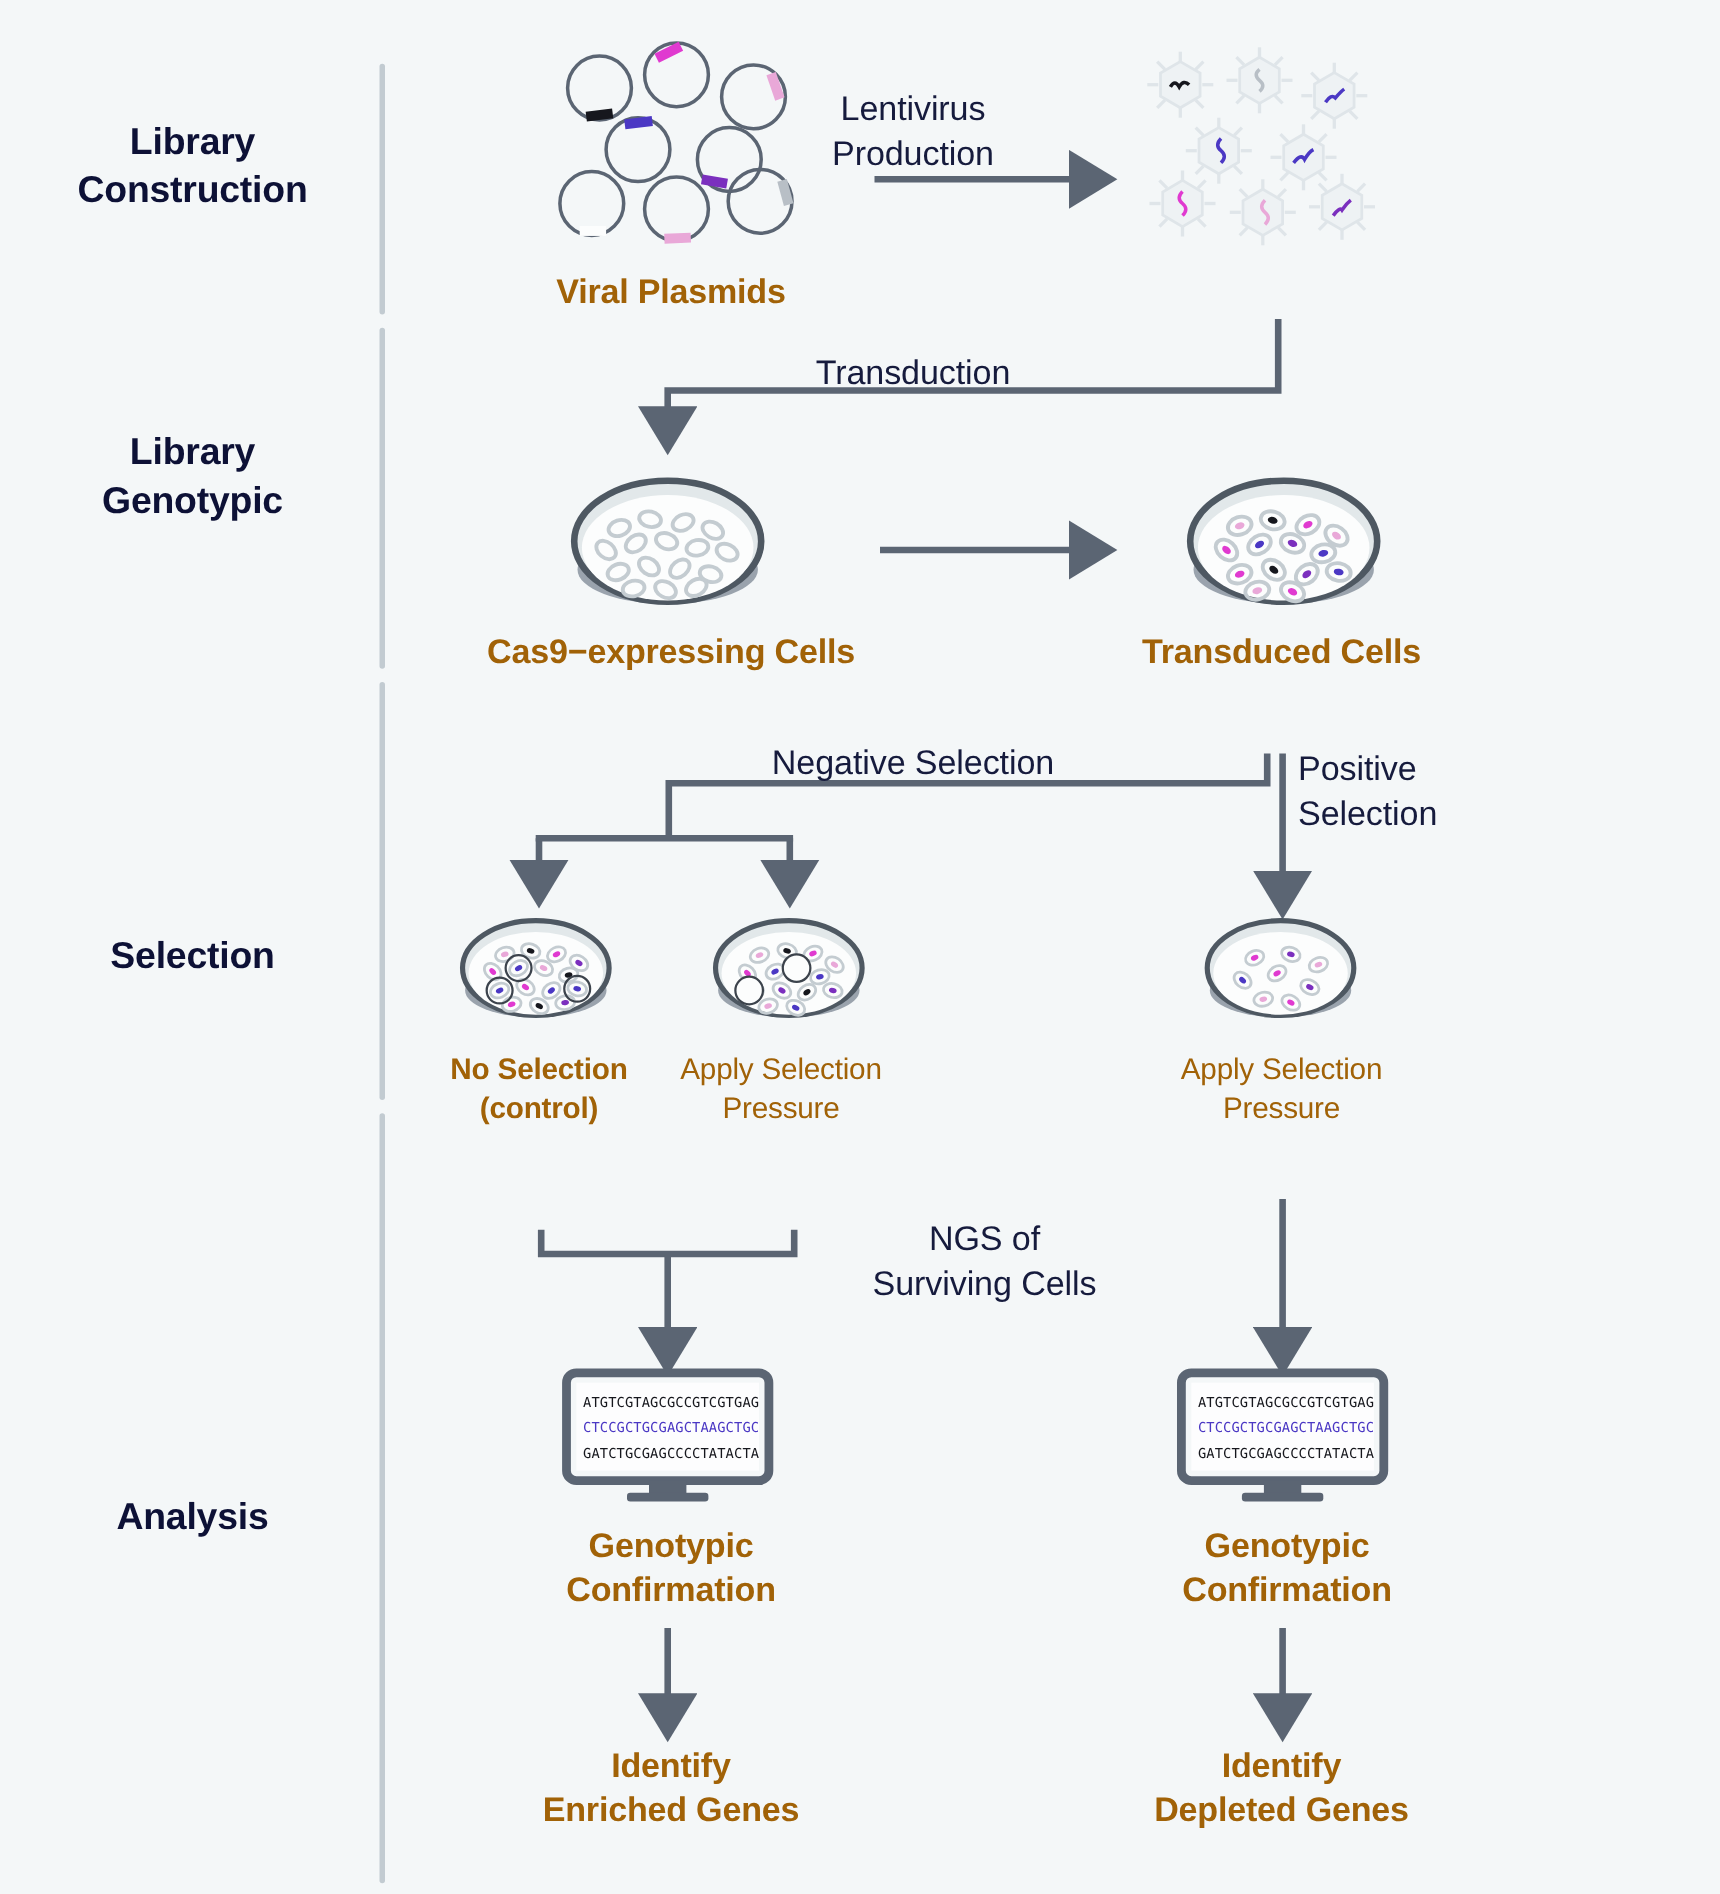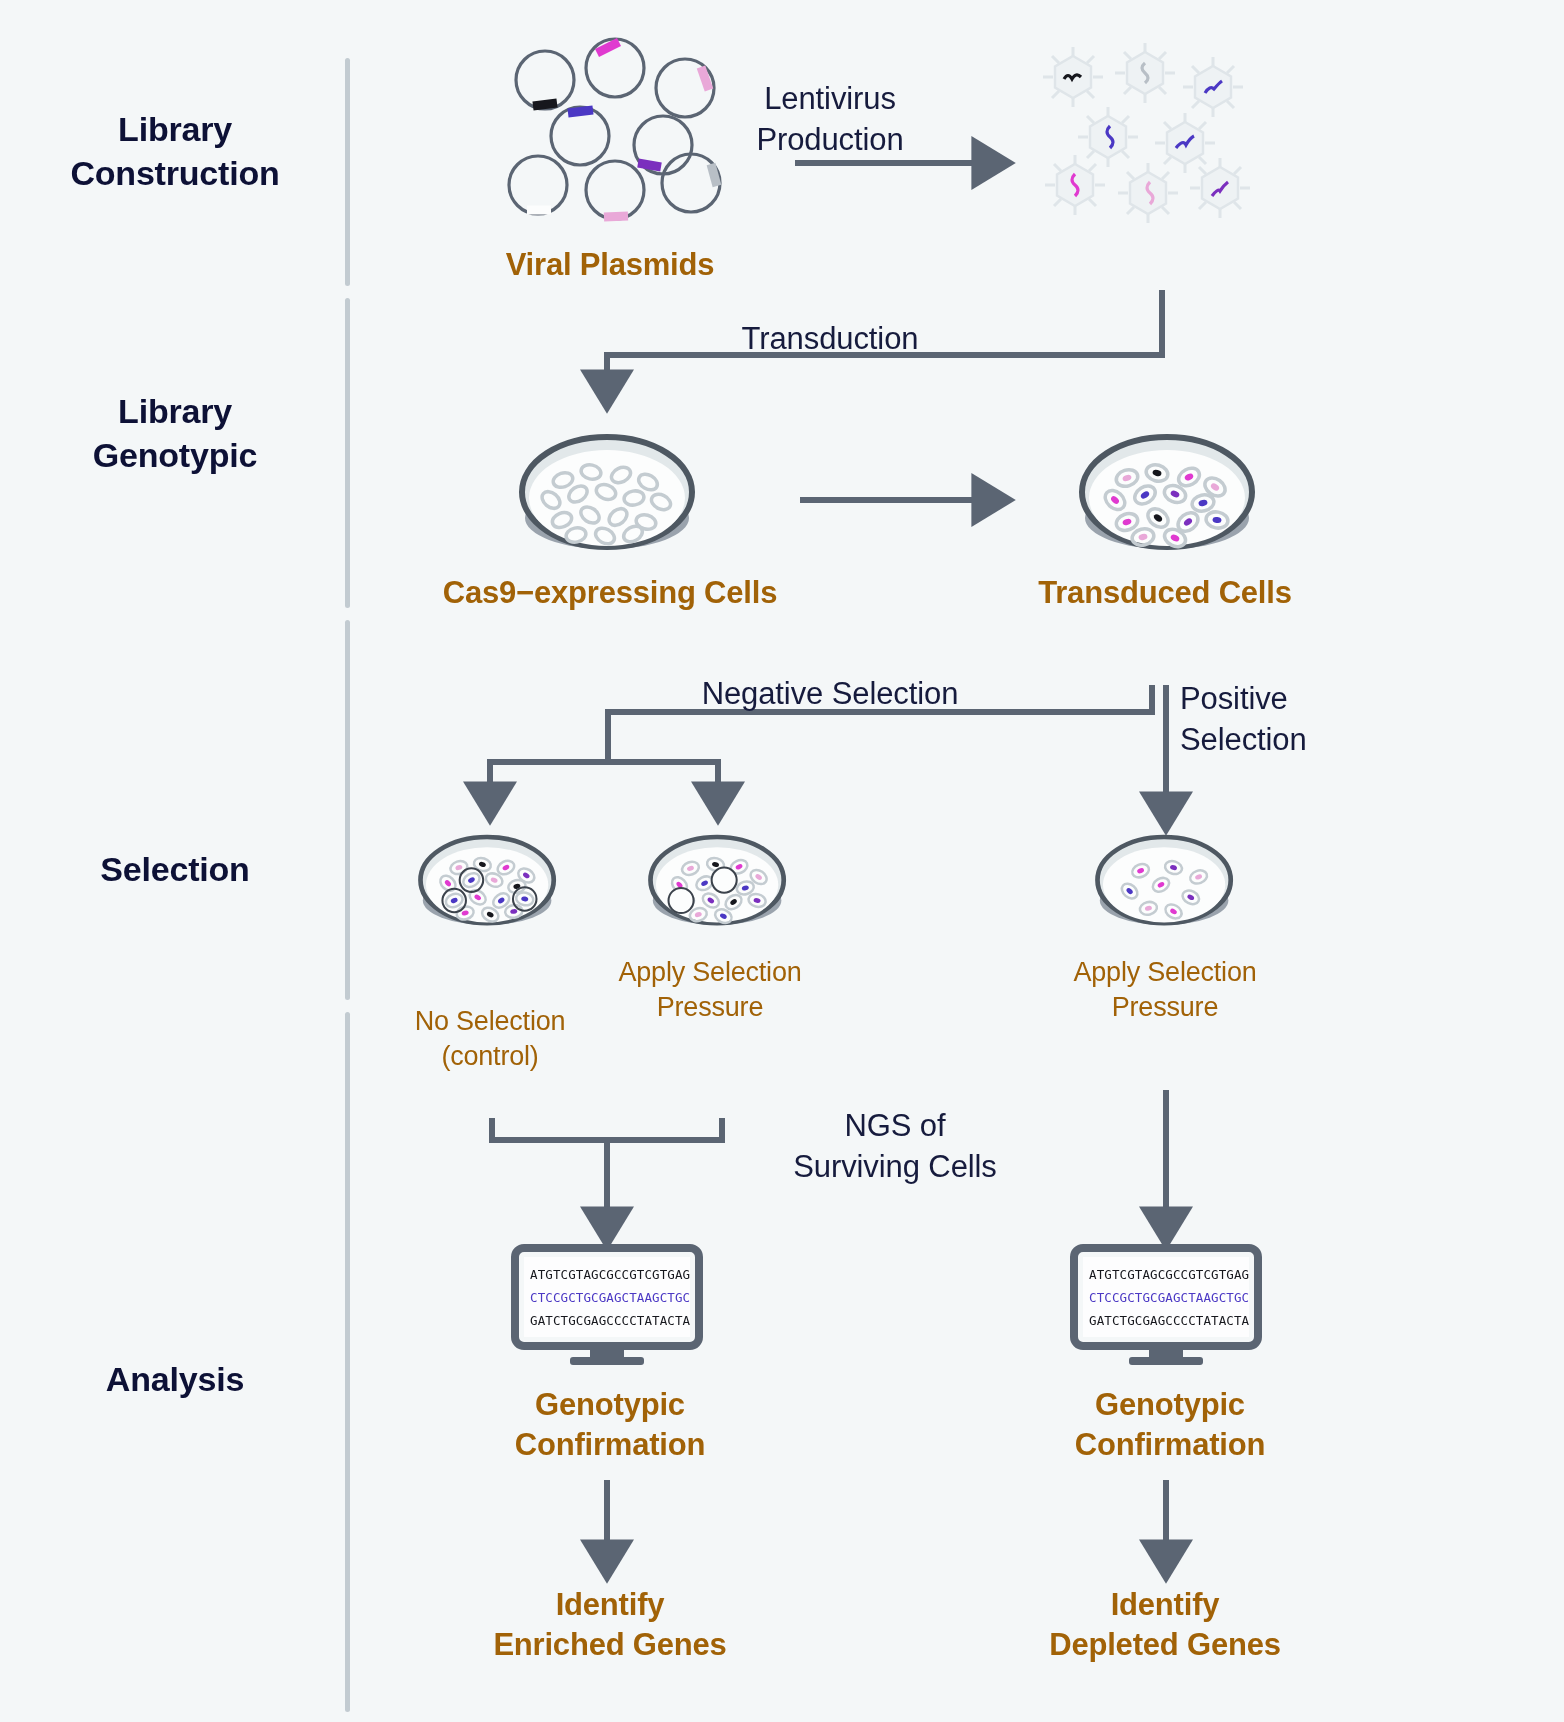--- a/index.html
+++ b/index.html
@@ -377,21 +377,21 @@
       <ellipse cx="64" cy="104" rx="4.5" ry="3" fill="#e03ad0" transform="rotate(-16 64 104)"></ellipse>
       <ellipse cx="96" cy="106" rx="4.5" ry="3" fill="#16171d" transform="rotate(28 96 106)"></ellipse>
       <ellipse cx="126" cy="102" rx="4.5" ry="3" fill="#7b2fbe" transform="rotate(-8 126 102)"></ellipse>
     </g>
     <g fill="none" stroke="#3c434c" stroke-width="2.6">
       <circle cx="72" cy="62" r="15"></circle>
       <circle cx="50" cy="88" r="15"></circle>
       <circle cx="140" cy="86" r="15"></circle>
     </g>
   </svg>
-  <div class="node-label" style="left:355px; top:1004px; width:270px; font-weight:normal; font-size:27px;">
+  <div class="node-label" style="left:355px; top:955px; width:270px; font-weight:bold; font-size:27px;">
     <div>No Selection</div>
     <div>(control)</div>
   </div>
 
   <svg class="art" style="left:645px; top:828px;" width="145" height="105" viewBox="0 0 185 125">
     <ellipse cx="92" cy="88" rx="82" ry="31" fill="#9aa3ad"></ellipse>
     <ellipse cx="92" cy="62" rx="85" ry="55" fill="#e2e8ea" stroke="#4e5862" stroke-width="6"></ellipse>
     <ellipse cx="92" cy="68" rx="78" ry="48" fill="#fcfdfd"></ellipse>
     <g stroke="#c4ccd1" stroke-width="3.2" fill="none">
       <ellipse cx="58" cy="47" rx="11" ry="8" transform="rotate(-20 58 47)"></ellipse>

